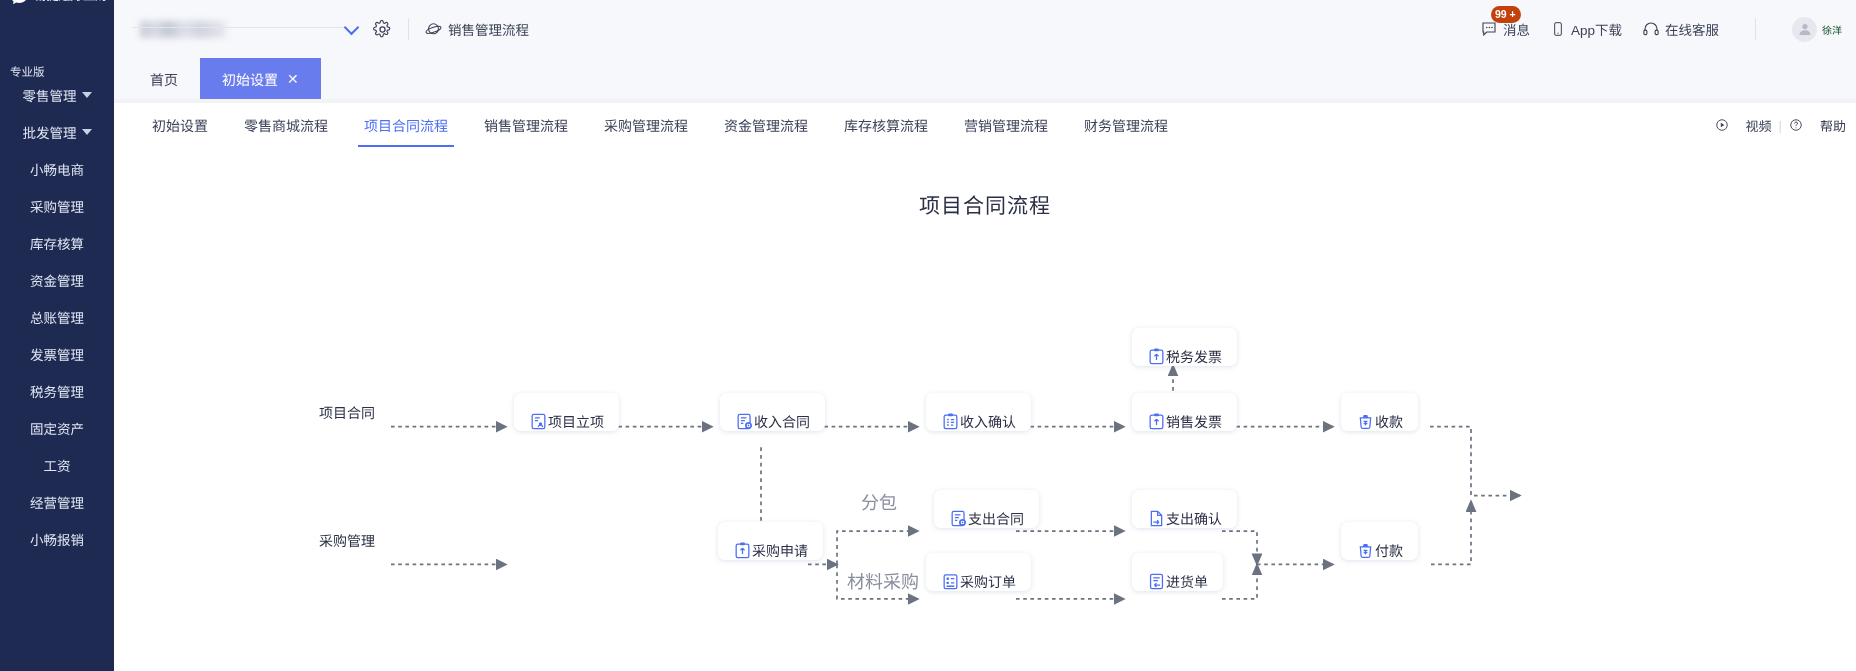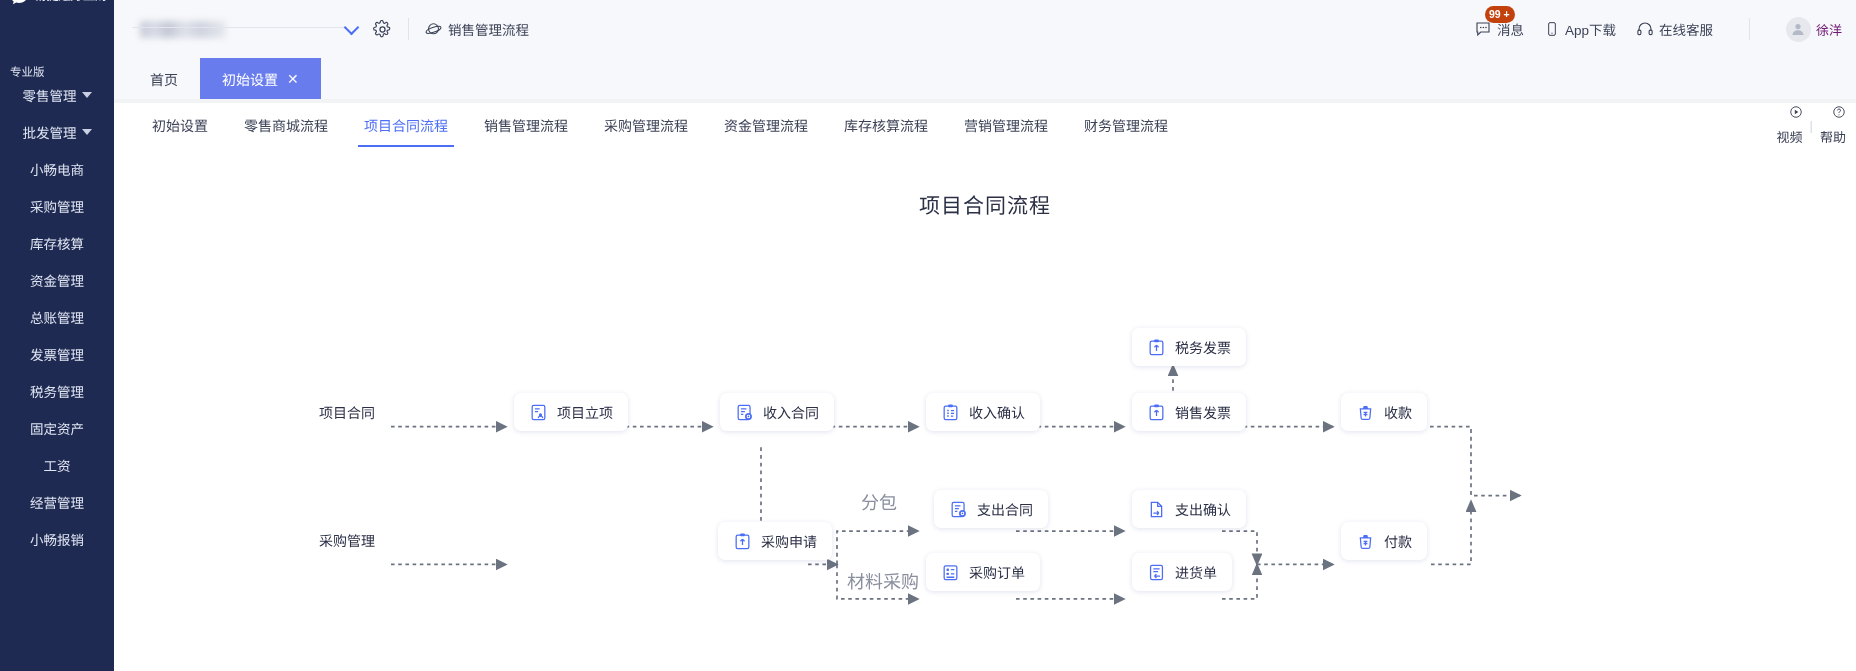--- a/index.html
+++ b/index.html
@@ -58,21 +58,21 @@
   .h-item { display: flex; align-items: center; gap: 5px; color: #3c4257; font-size: 13.5px; cursor: pointer; position: relative; }
   .badge {
     position: absolute; top: -13px; left: 11px; background: #c2410c; color: #fff;
     font-size: 10.5px; line-height: 1; padding: 3px 5px 3px 4px; border-radius: 9px; font-weight: bold;
     white-space: nowrap;
   }
   .avatar {
     width: 25px; height: 25px; border-radius: 50%; background: #e6e8ee;
     display: flex; align-items: center; justify-content: center; flex: 0 0 25px;
   }
-  .uname { color: #701a75; font-size: 13px; white-space: nowrap; }
+  .uname { color: #14532d; font-size: 10px; white-space: nowrap; }
 
   
   .tabstrip { height: 41px; background: #f7f8fb; display: flex; align-items: flex-end; padding-left: 14px; }
   .tab {
     height: 41px; display: flex; align-items: center; gap: 9px; padding: 0 22px;
     font-size: 14px; color: #3c4257; cursor: pointer;
   }
   .tab.active { background: #687ced; color: #ffffff; }
   .tab-close { font-size: 14px; line-height: 1; opacity: .95; }
 
@@ -90,33 +90,33 @@
     display: flex; align-items: center; cursor: pointer; position: relative; white-space: nowrap;
   }
   .subtab.active { color: #4c6ef5; }
   .subtab.active::after {
     content: ""; position: absolute; left: 12px; right: 12px; bottom: 0; height: 2px; background: #4c6ef5;
   }
   .subtabs-right {
     margin-left: auto; display: flex; align-items: center; gap: 7px; padding-right: 10px;
     font-size: 13px; color: #3c4257; white-space: nowrap;
   }
-  .sr-item { display: flex; align-items: flex-end; gap: 8px; cursor: pointer; flex-direction: column; }
+  .sr-item { display: flex; align-items: center; gap: 17px; cursor: pointer; }
   .sr-sep { color: #d6d9e0; }
 
   .flow-title {
     text-align: center; font-size: 21px; color: #2b3046; margin-top: 42px; letter-spacing: 1px;
   }
 
   
   .canvas { position: relative; flex: 1; min-height: 0; }
   .node {
     position: absolute; height: 38px; background: #ffffff; border-radius: 7px;
-    box-shadow: 0 1px 5px rgba(90,100,160,.18); display: flex; align-items: center;
-    gap: 9px; padding: 0 15px; font-size: 14px; color: #2b3046; white-space: nowrap; cursor: pointer;
+    box-shadow: 0 1px 5px rgba(90,100,160,.18); display: flex; align-items: flex-end;
+    padding: 0 15px; font-size: 14px; color: #2b3046; white-space: nowrap; cursor: pointer;
   }
   .node .ic { width: 19px; height: 19px; flex: 0 0 19px; display: block; }
   .row-label {
     position: absolute; font-size: 14px; color: #2b3046; white-space: nowrap;
   }
   .edge-label {
     position: absolute; font-size: 18px; color: #8a8f9e; white-space: nowrap;
   }
   svg.wires { position: absolute; left: 0; top: 0; width: 100%; height: 100%; pointer-events: none; }
 </style>

